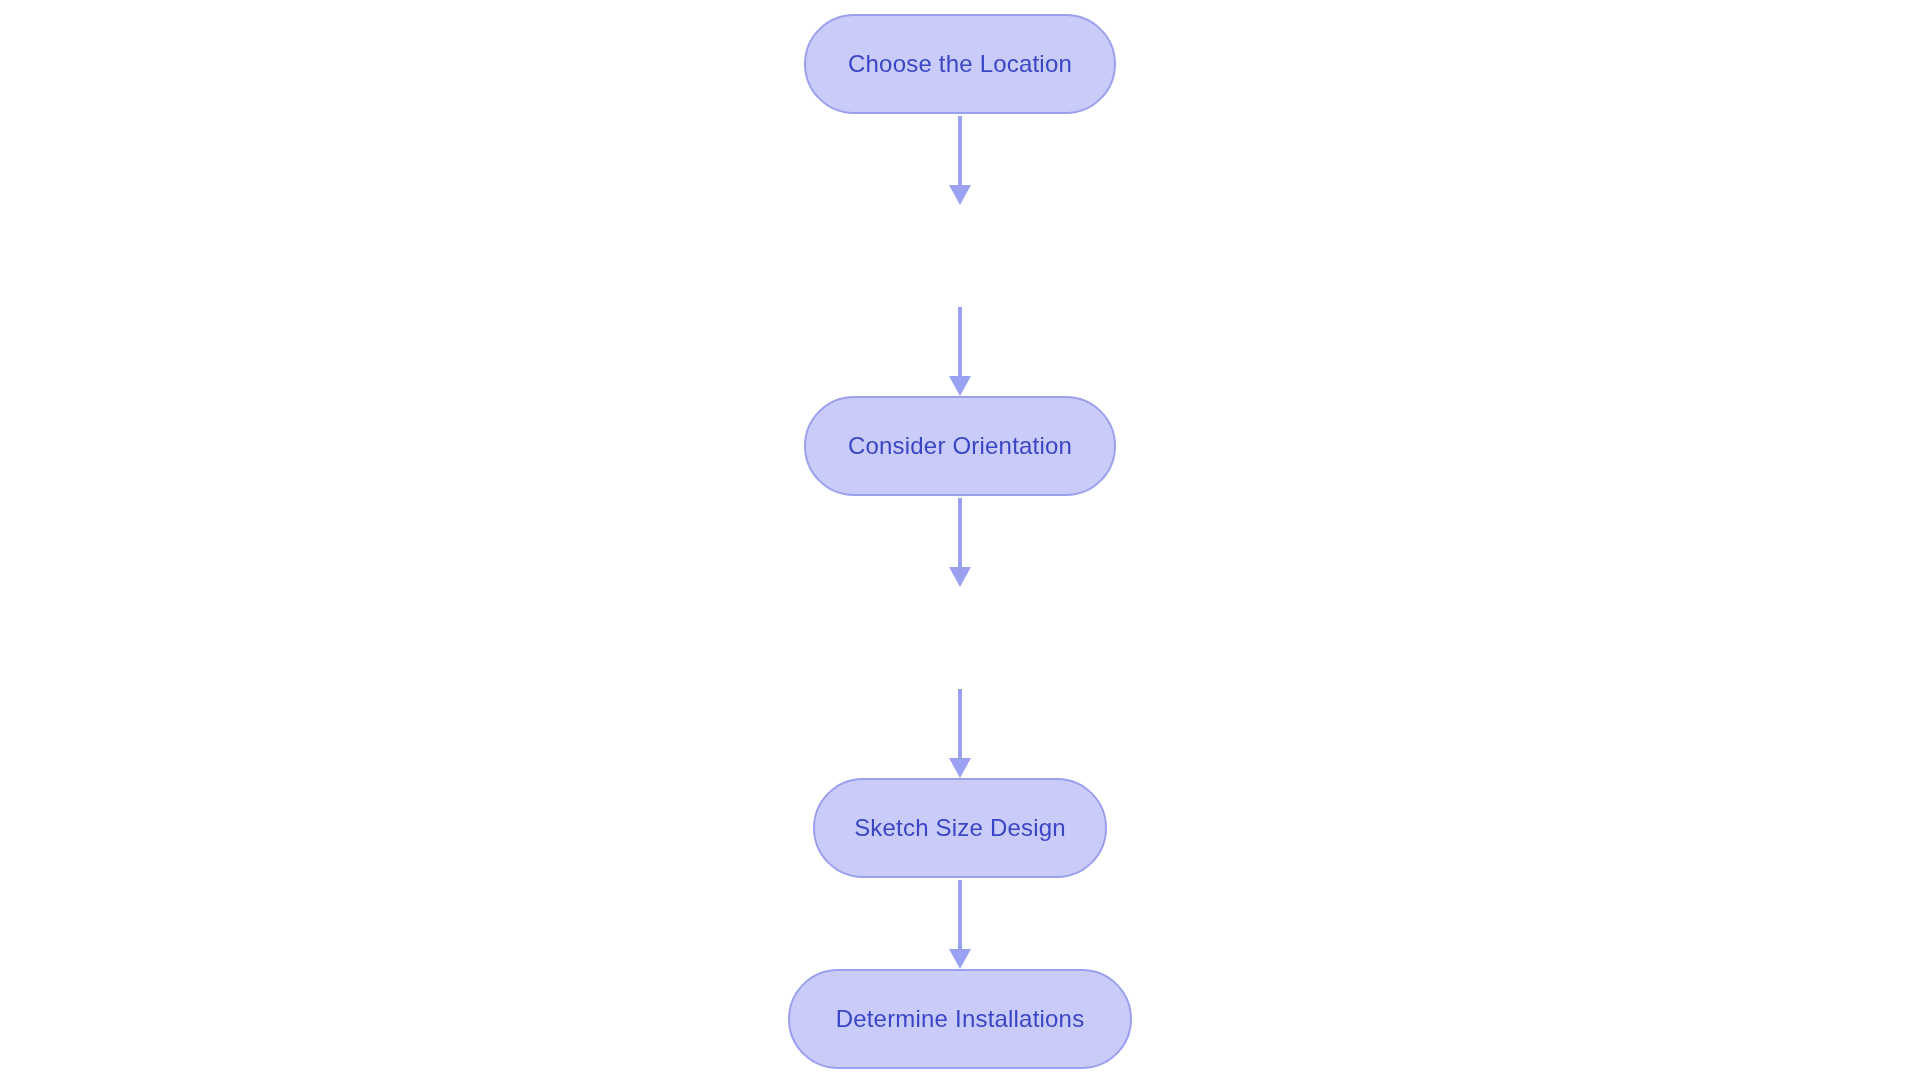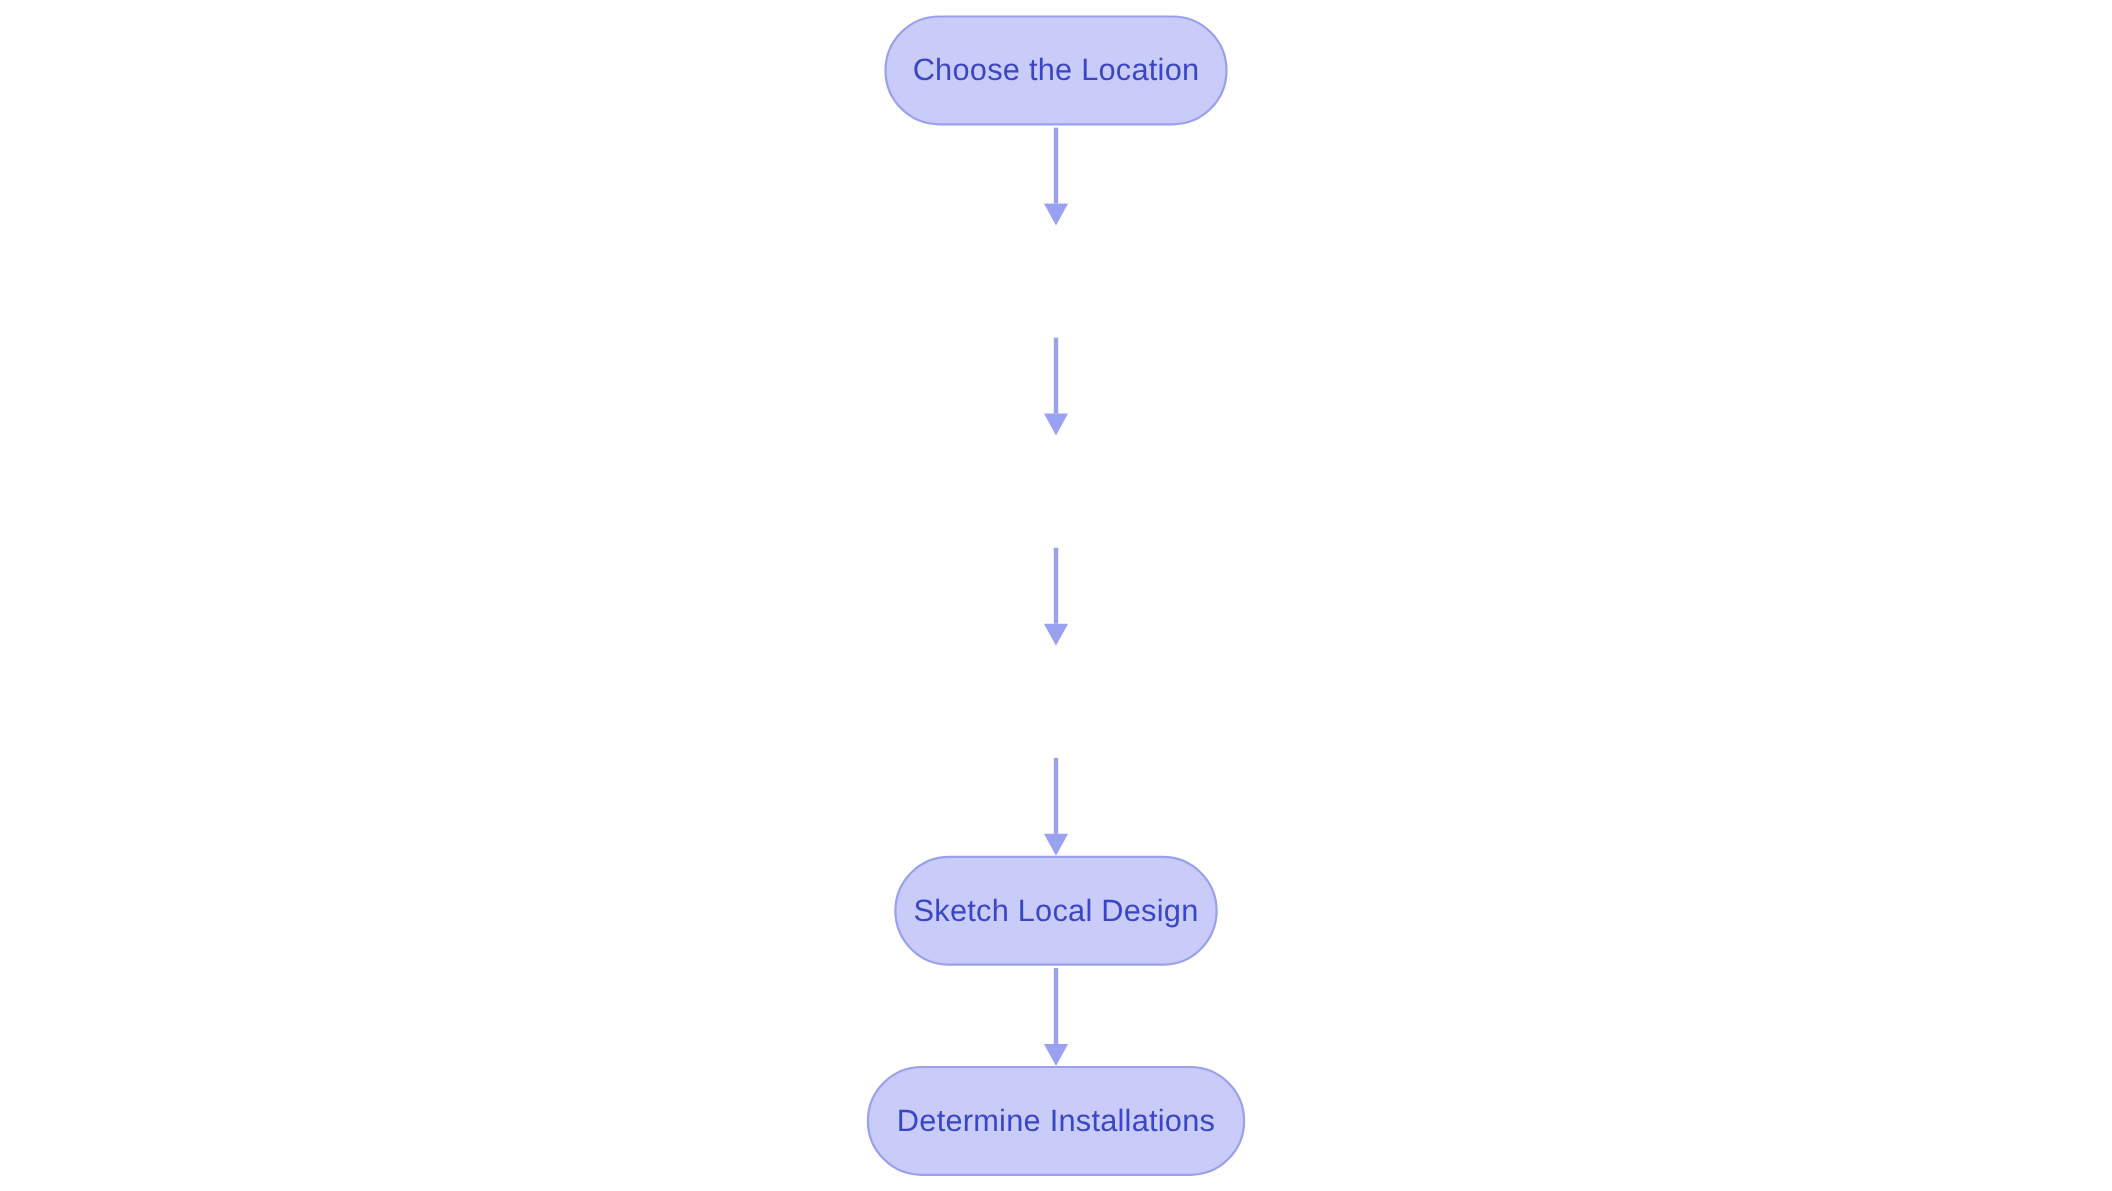--- a/index.html
+++ b/index.html
@@ -19,21 +19,21 @@
   }
   .node{
     position:absolute;
     height:100px;
     border-radius:50px;
     background:var(--node-fill);
     border:2px solid var(--node-border);
     display:flex;
     align-items:center;
     justify-content:center;
-    font-size:28px;
+    font-size:24px;
     font-weight:400;
     letter-spacing:.2px;
     color:var(--node-text);
     white-space:nowrap;
   }
   .node-0{left:804px;top:14px;width:312px;}
   .node-1{left:817px;top:205px;width:286px;}
   .node-2{left:804px;top:396px;width:312px;}
   .node-3{left:784px;top:587px;width:352px;}
   .node-4{left:813px;top:778px;width:294px;}
@@ -75,33 +75,34 @@
     <div class="shaft"></div>
     <div class="head"></div>
   </div>
 
 
   <div class="arrow arrow-1">
     <div class="shaft"></div>
     <div class="head"></div>
   </div>
 
+  <div class="node node-2">Consider Orientation</div>
 
   <div class="arrow arrow-2">
     <div class="shaft"></div>
     <div class="head"></div>
   </div>
 
 
   <div class="arrow arrow-3">
     <div class="shaft"></div>
     <div class="head"></div>
   </div>
 
-  <div class="node node-4">Sketch Local Design</div>
+  <div class="node node-4">Sketch Size Design</div>
 
   <div class="arrow arrow-4">
     <div class="shaft"></div>
     <div class="head"></div>
   </div>
 
   <div class="node node-5">Determine Installations</div>
 
 </div>
 

